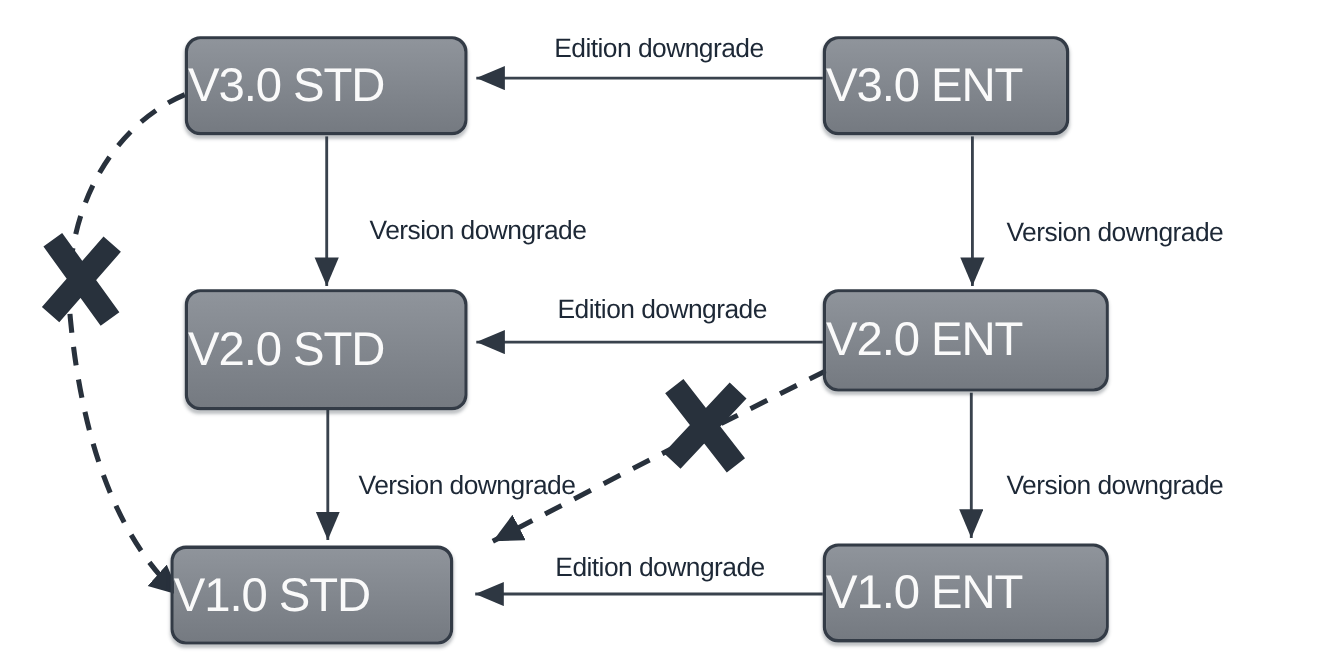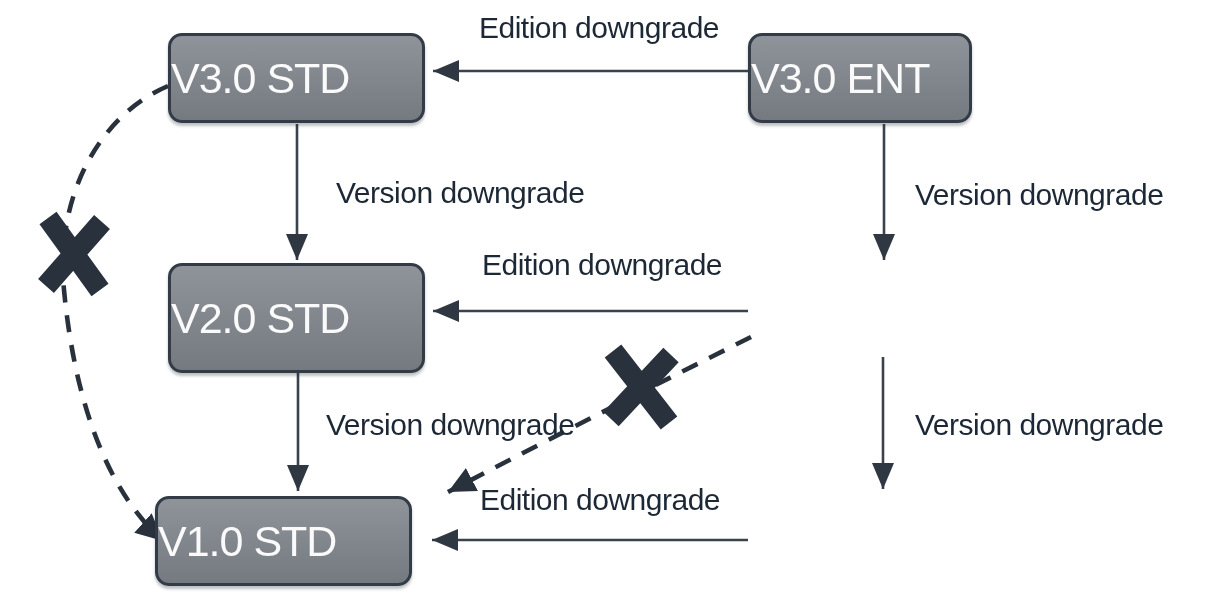--- a/index.html
+++ b/index.html
@@ -22,24 +22,25 @@
   }
   .node-label{
     color:#fafafa;
     font-size:43px;
     letter-spacing:-1px;
     white-space:nowrap;
   }
   .edge-label{
     position:absolute;
     color:#1d2836;
-    font-size:30px;
+    font-size:24px;
     letter-spacing:-0.5px;
     line-height:1.15;
     white-space:nowrap;
+    margin-top:20px;
   }
   .edge-label.center{transform:translateX(-50%);}
 </style>
 </head>
 <body>
 
 <div class="stage">
 
   <svg class="edges" width="1209" height="595" viewBox="0 0 1209 595">
     <defs>
@@ -68,22 +69,28 @@
 
   <div class="node" style="left:168px;top:33px;width:257px;height:90px">
     <span class="node-label">V3.0 STD</span>
   </div>
   <div class="node" style="left:748px;top:33px;width:224px;height:90px">
     <span class="node-label">V3.0 ENT</span>
   </div>
   <div class="node" style="left:168px;top:263px;width:257px;height:110px">
     <span class="node-label">V2.0 STD</span>
   </div>
+  <div class="node" style="left:748px;top:263px;width:260px;height:93px">
+    <span class="node-label">V2.0 ENT</span>
+  </div>
   <div class="node" style="left:155px;top:496px;width:257px;height:90px">
     <span class="node-label">V1.0 STD</span>
+  </div>
+  <div class="node" style="left:748px;top:494px;width:260px;height:90px">
+    <span class="node-label">V1.0 ENT</span>
   </div>
 
   <div class="edge-label center" style="left:599px;top:11px">Edition downgrade</div>
   <div class="edge-label" style="left:336px;top:176px">Version downgrade</div>
   <div class="edge-label" style="left:915px;top:178px">Version downgrade</div>
   <div class="edge-label center" style="left:602px;top:248px">Edition downgrade</div>
   <div class="edge-label" style="left:326px;top:408px">Version downgrade</div>
   <div class="edge-label" style="left:915px;top:408px">Version downgrade</div>
   <div class="edge-label center" style="left:600px;top:483px">Edition downgrade</div>
 

